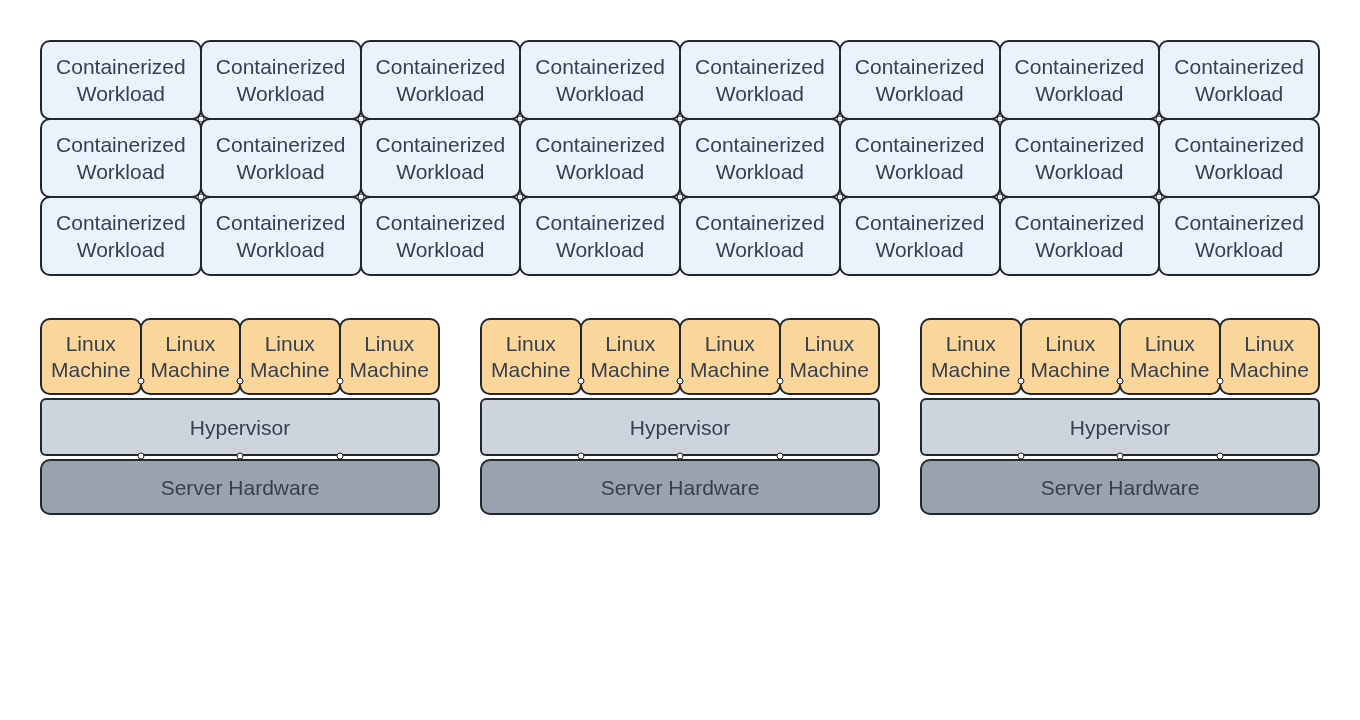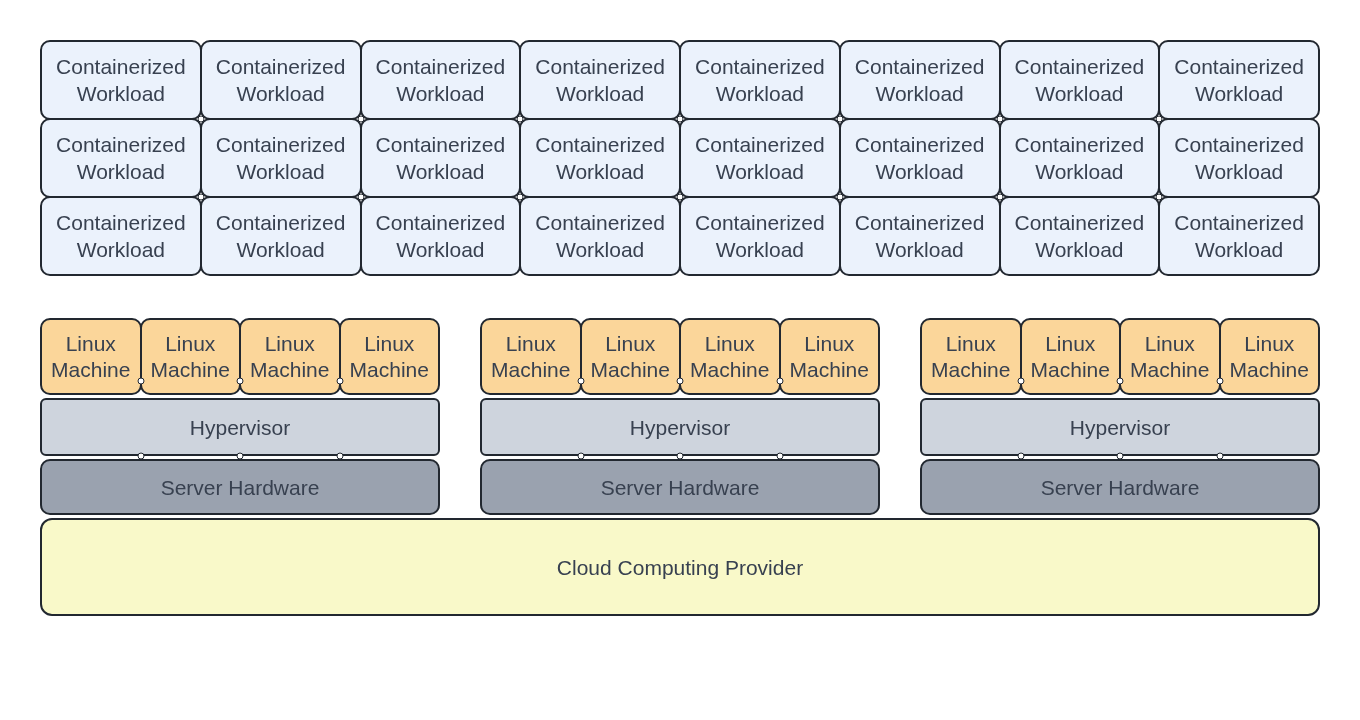--- a/index.html
+++ b/index.html
@@ -254,23 +254,20 @@
           </div>
           <div class="bar hypervisor-bar">
             <span>Hypervisor</span>
           </div>
           <div class="bar server-bar">
             <span>Server Hardware</span>
           </div>
         </div>
       </div>
 
-    <div class="bar cloud-bar">
-      <span>Cloud Computing Provider</span>
-    </div>
 
   <div class="connector-dot" style="left: 160.75px; top: 79px;"></div>
       <div class="connector-dot" style="left: 320.5px; top: 79px;"></div>
       <div class="connector-dot" style="left: 480.25px; top: 79px;"></div>
       <div class="connector-dot" style="left: 640px; top: 79px;"></div>
       <div class="connector-dot" style="left: 799.75px; top: 79px;"></div>
       <div class="connector-dot" style="left: 959.5px; top: 79px;"></div>
       <div class="connector-dot" style="left: 1119.25px; top: 79px;"></div>
       <div class="connector-dot" style="left: 160.75px; top: 157px;"></div>
       <div class="connector-dot" style="left: 320.5px; top: 157px;"></div>

